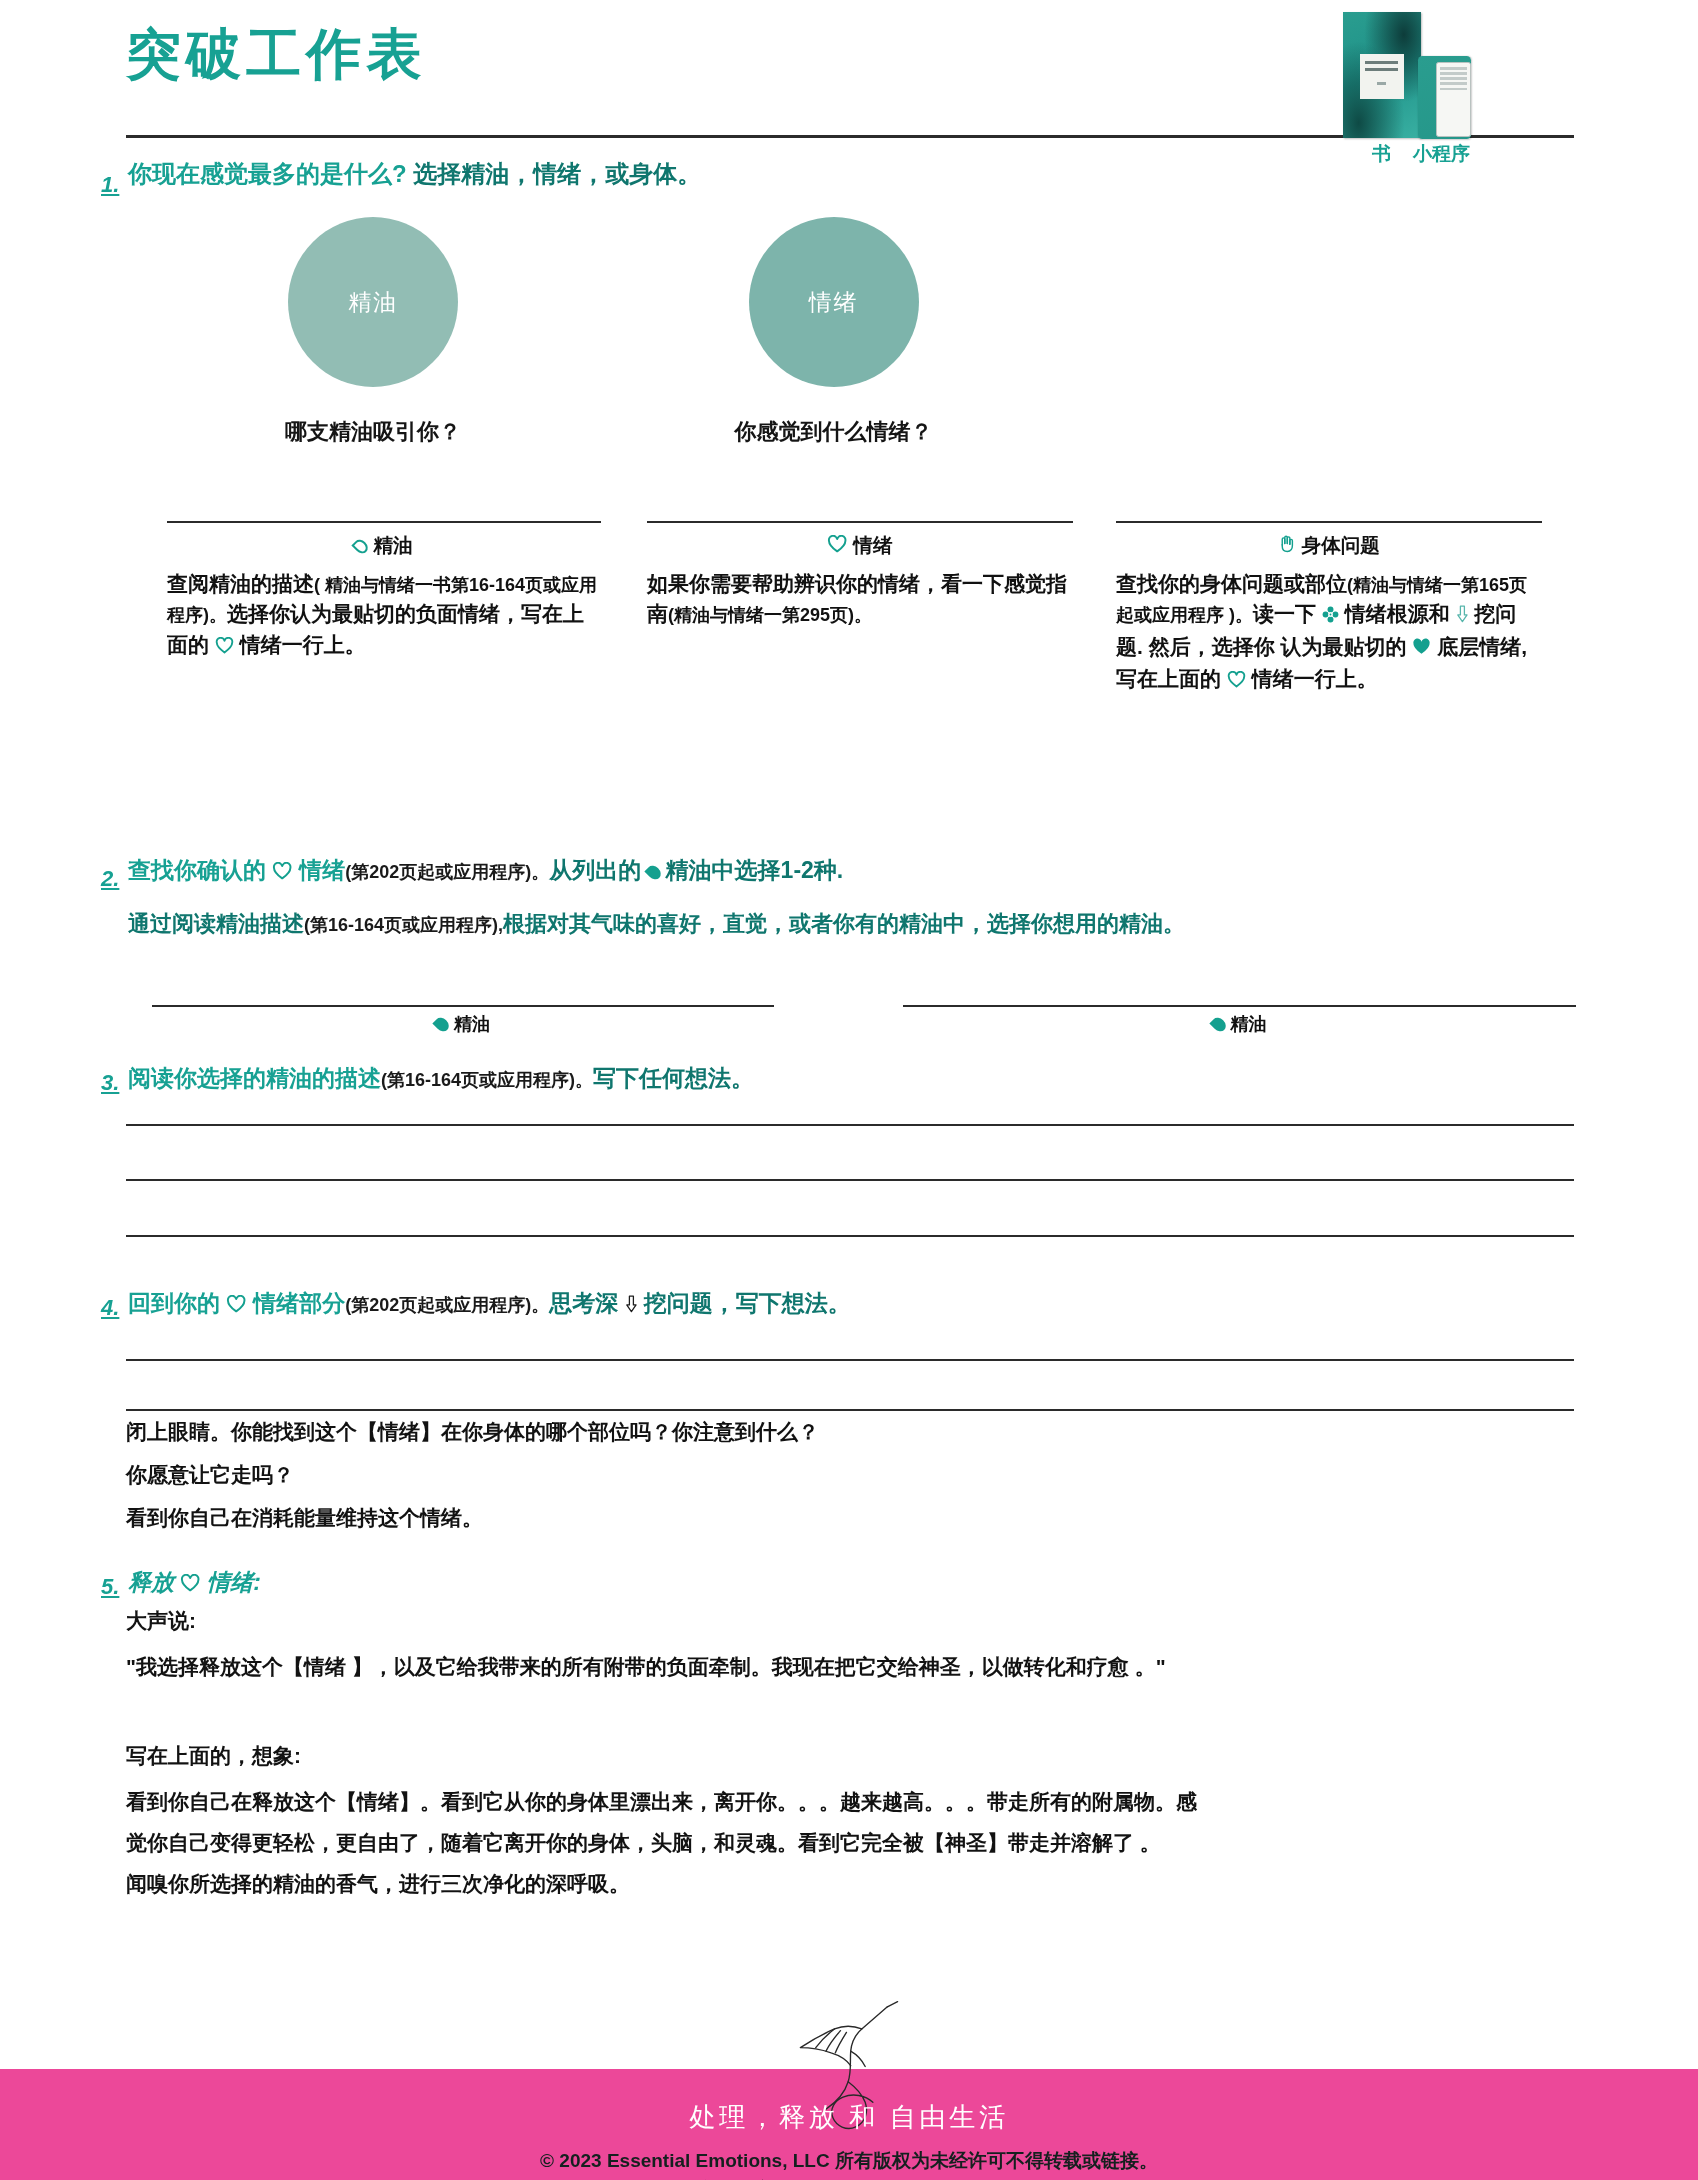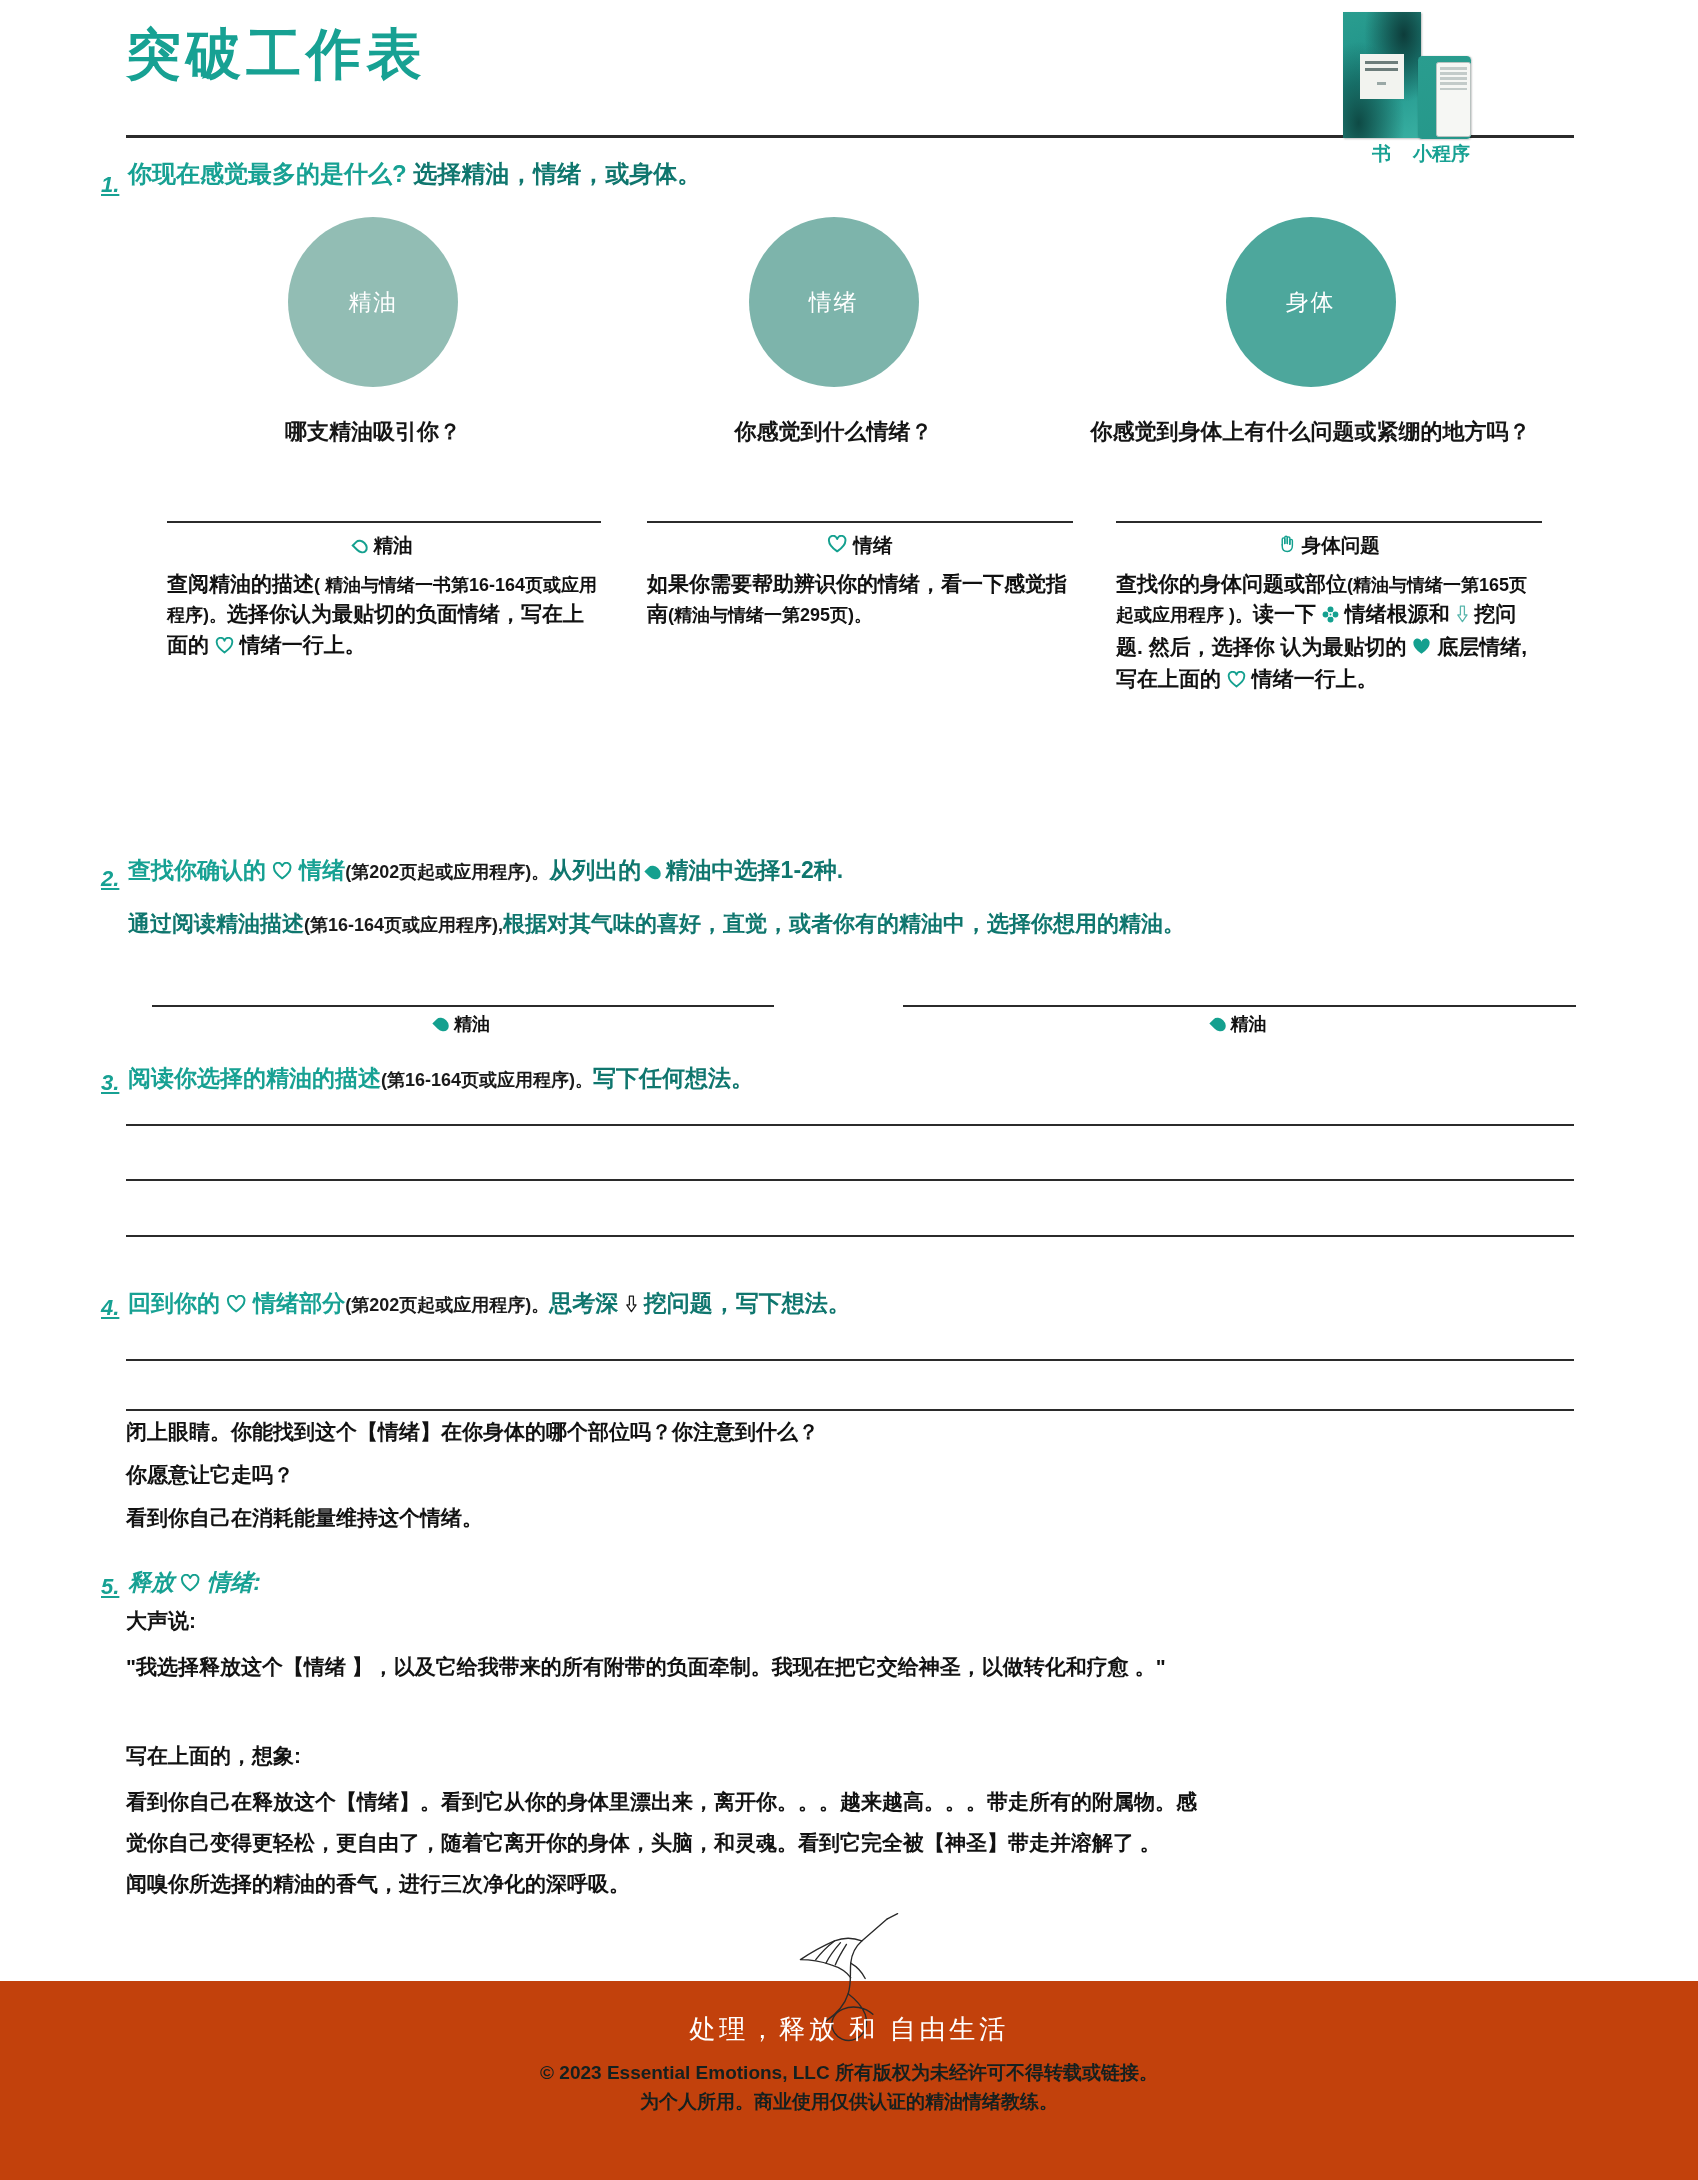--- a/index.html
+++ b/index.html
@@ -326,22 +326,22 @@
     color: #121212;
     line-height: 1.42;
   }
 
   
   .footer {
     position: absolute;
     left: 0;
     bottom: 0;
     width: 1698px;
-    height: 200px;
-    background: #c2410c;
+    height: 112px;
+    background: #ec4899;
   }
   .bird {
     position: absolute;
     left: 50%;
     transform: translateX(-50%);
     top: -81px;
     width: 179px;
     height: 162px;
   }
   .footer-tagline {
@@ -411,26 +411,20 @@
       <div class="bubble b1">
         <span>精油</span>
       </div>
       <div class="bubble-q">哪支精油吸引你？</div>
     </div>
     <div class="col c2">
       <div class="bubble b2">
         <span>情绪</span>
       </div>
       <div class="bubble-q">你感觉到什么情绪？</div>
-    </div>
-    <div class="col c3">
-      <div class="bubble b3">
-        <span>身体</span>
-      </div>
-      <div class="bubble-q">你感觉到身体上有什么问题或紧绷的地方吗？</div>
     </div>
   </div>
 
   <div class="info-row">
 
     <div class="info i1">
       <div class="rule"></div>
       <div class="tag">
         <span class="drop-o"></span><span>精油</span>
       </div>

